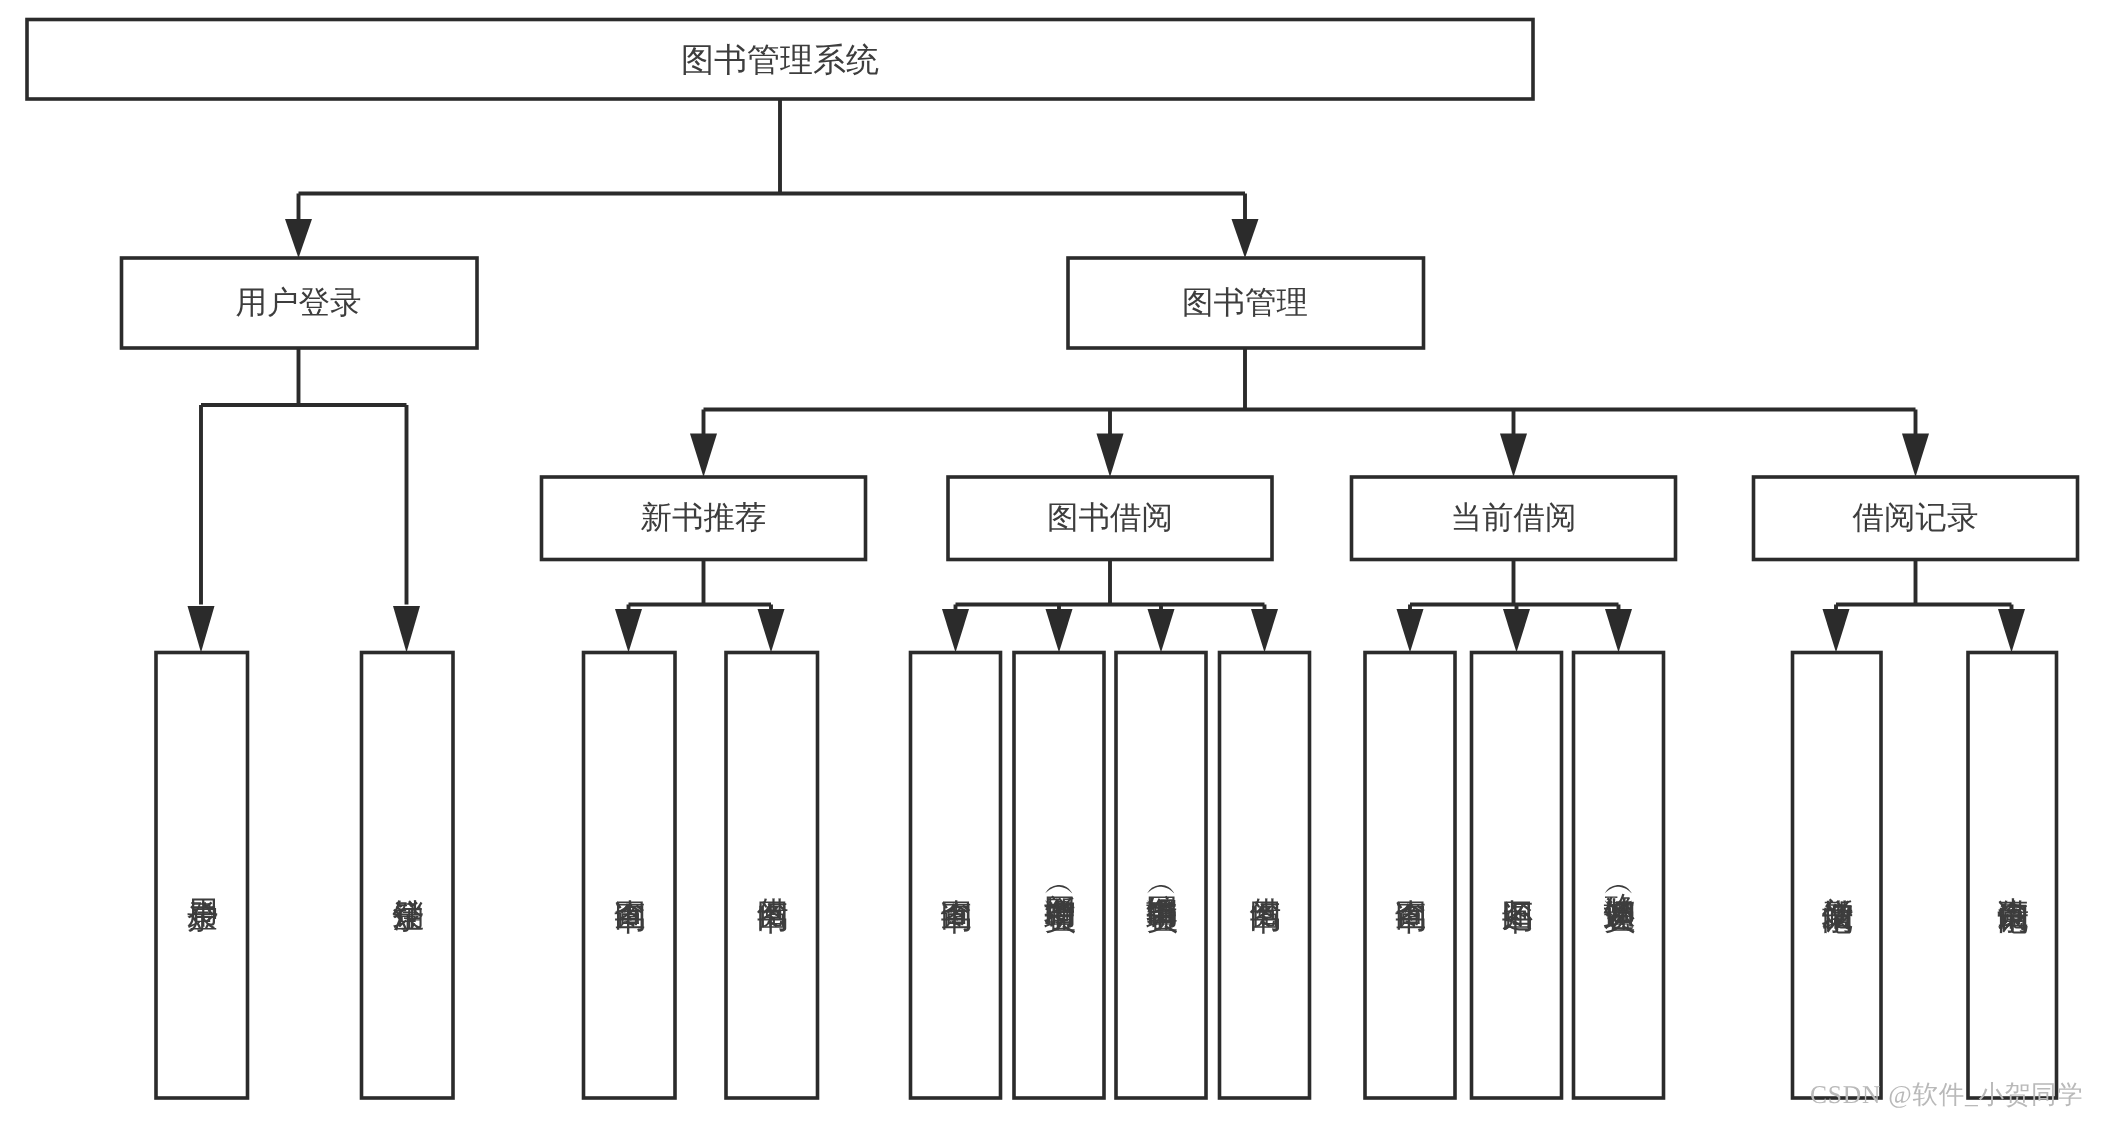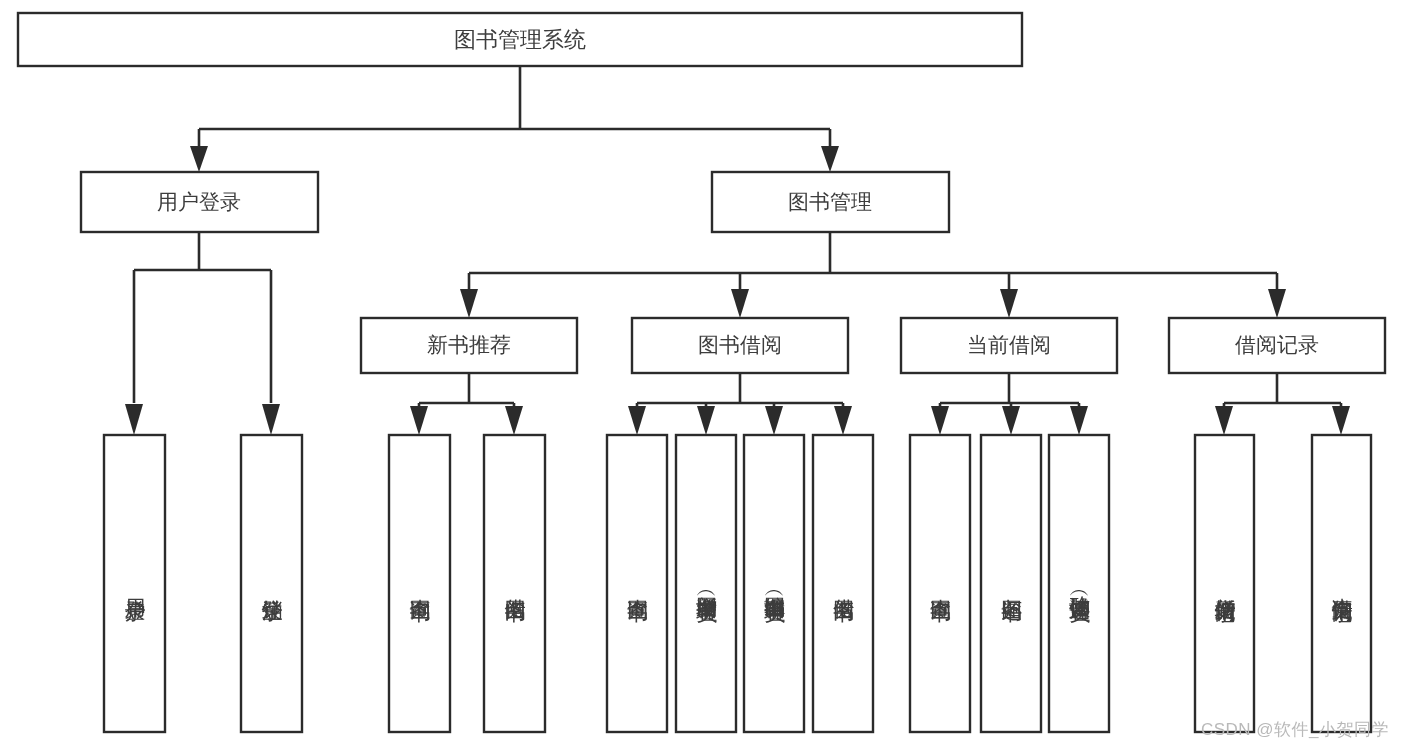--- a/index.html
+++ b/index.html
@@ -66,21 +66,21 @@
     white-space: nowrap;
     display: flex;
     align-items: center;
     justify-content: center;
     pointer-events: none;
   }
   #watermark {
     position: absolute;
     right: 16px;
     bottom: 6px;
-    font-family: Liberation Sans, sans-serif;
+    font-family: Liberation Serif, serif;
     font-size: 17px;
     color: #b9b9b9;
     letter-spacing: 0.5px;
     white-space: nowrap;
   }
 </style>
 </head>
 <body>
 
 <div id="diagram-root">

